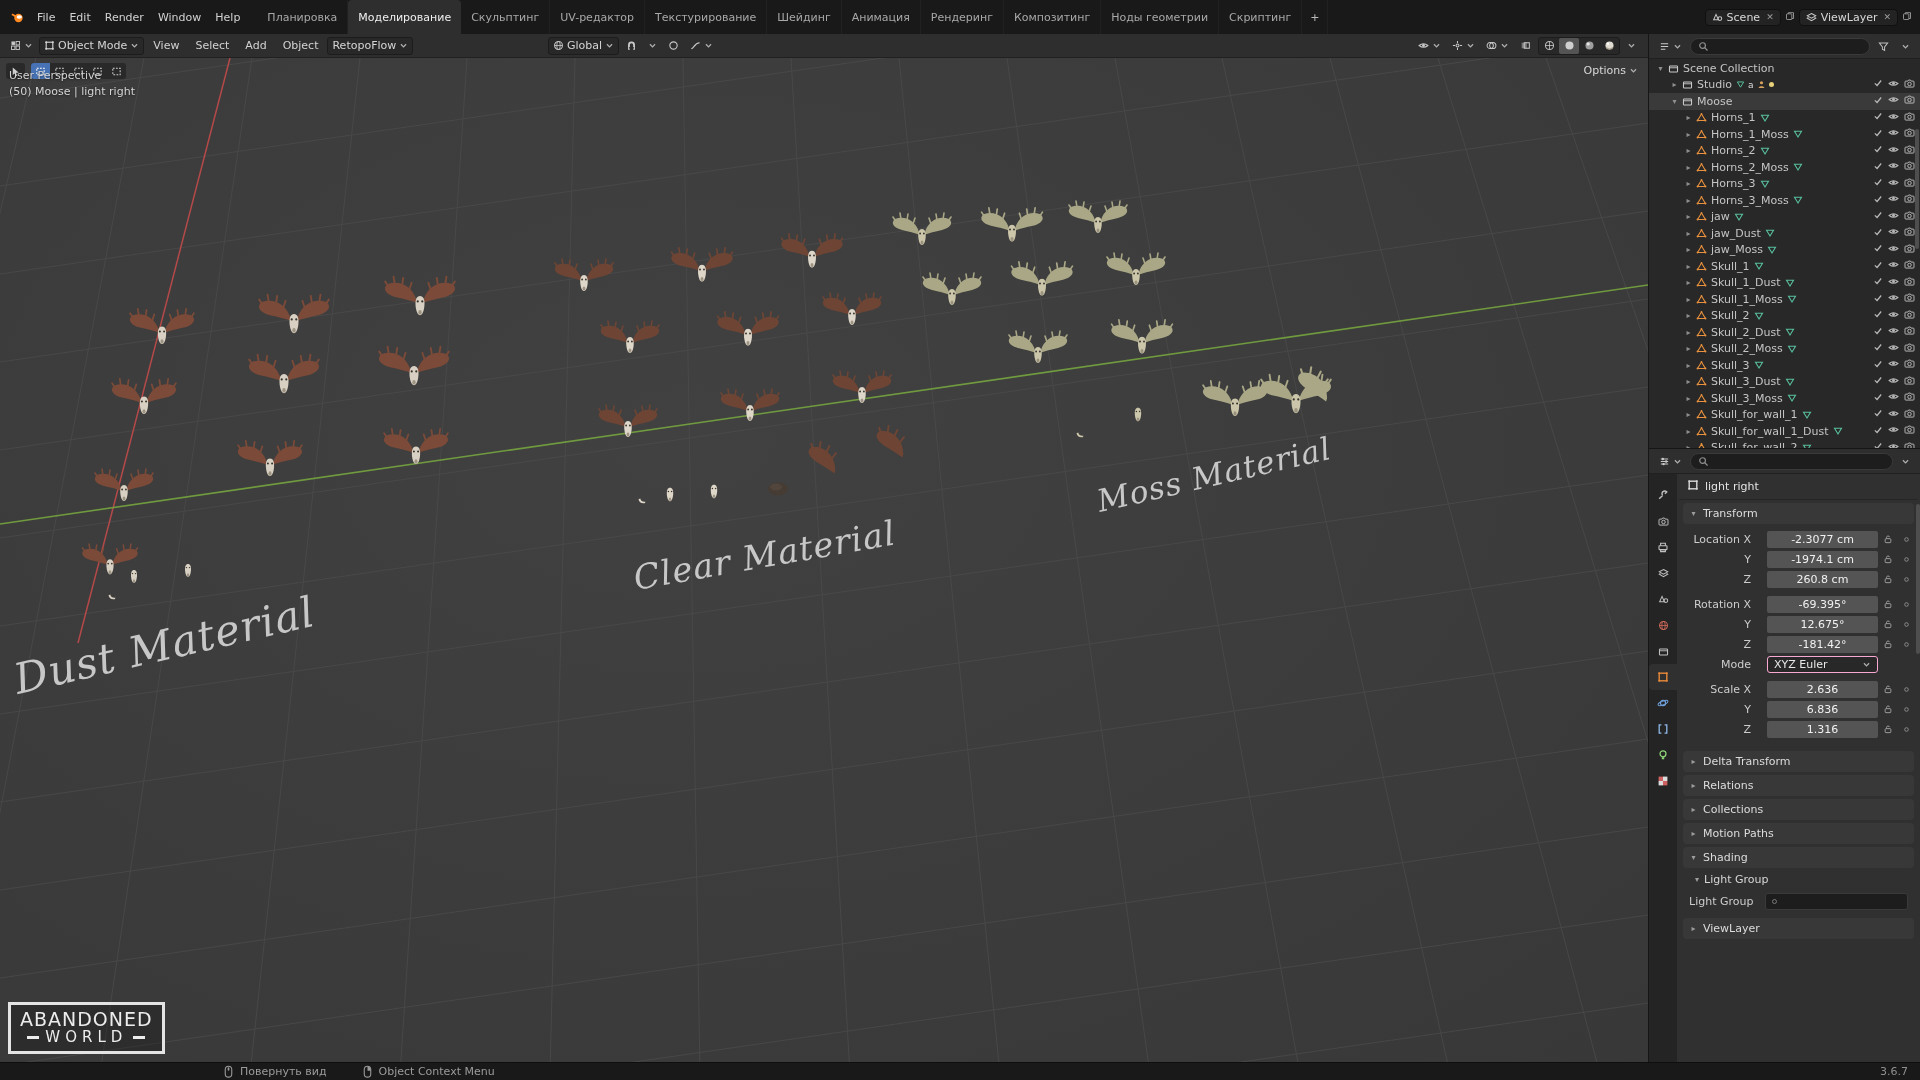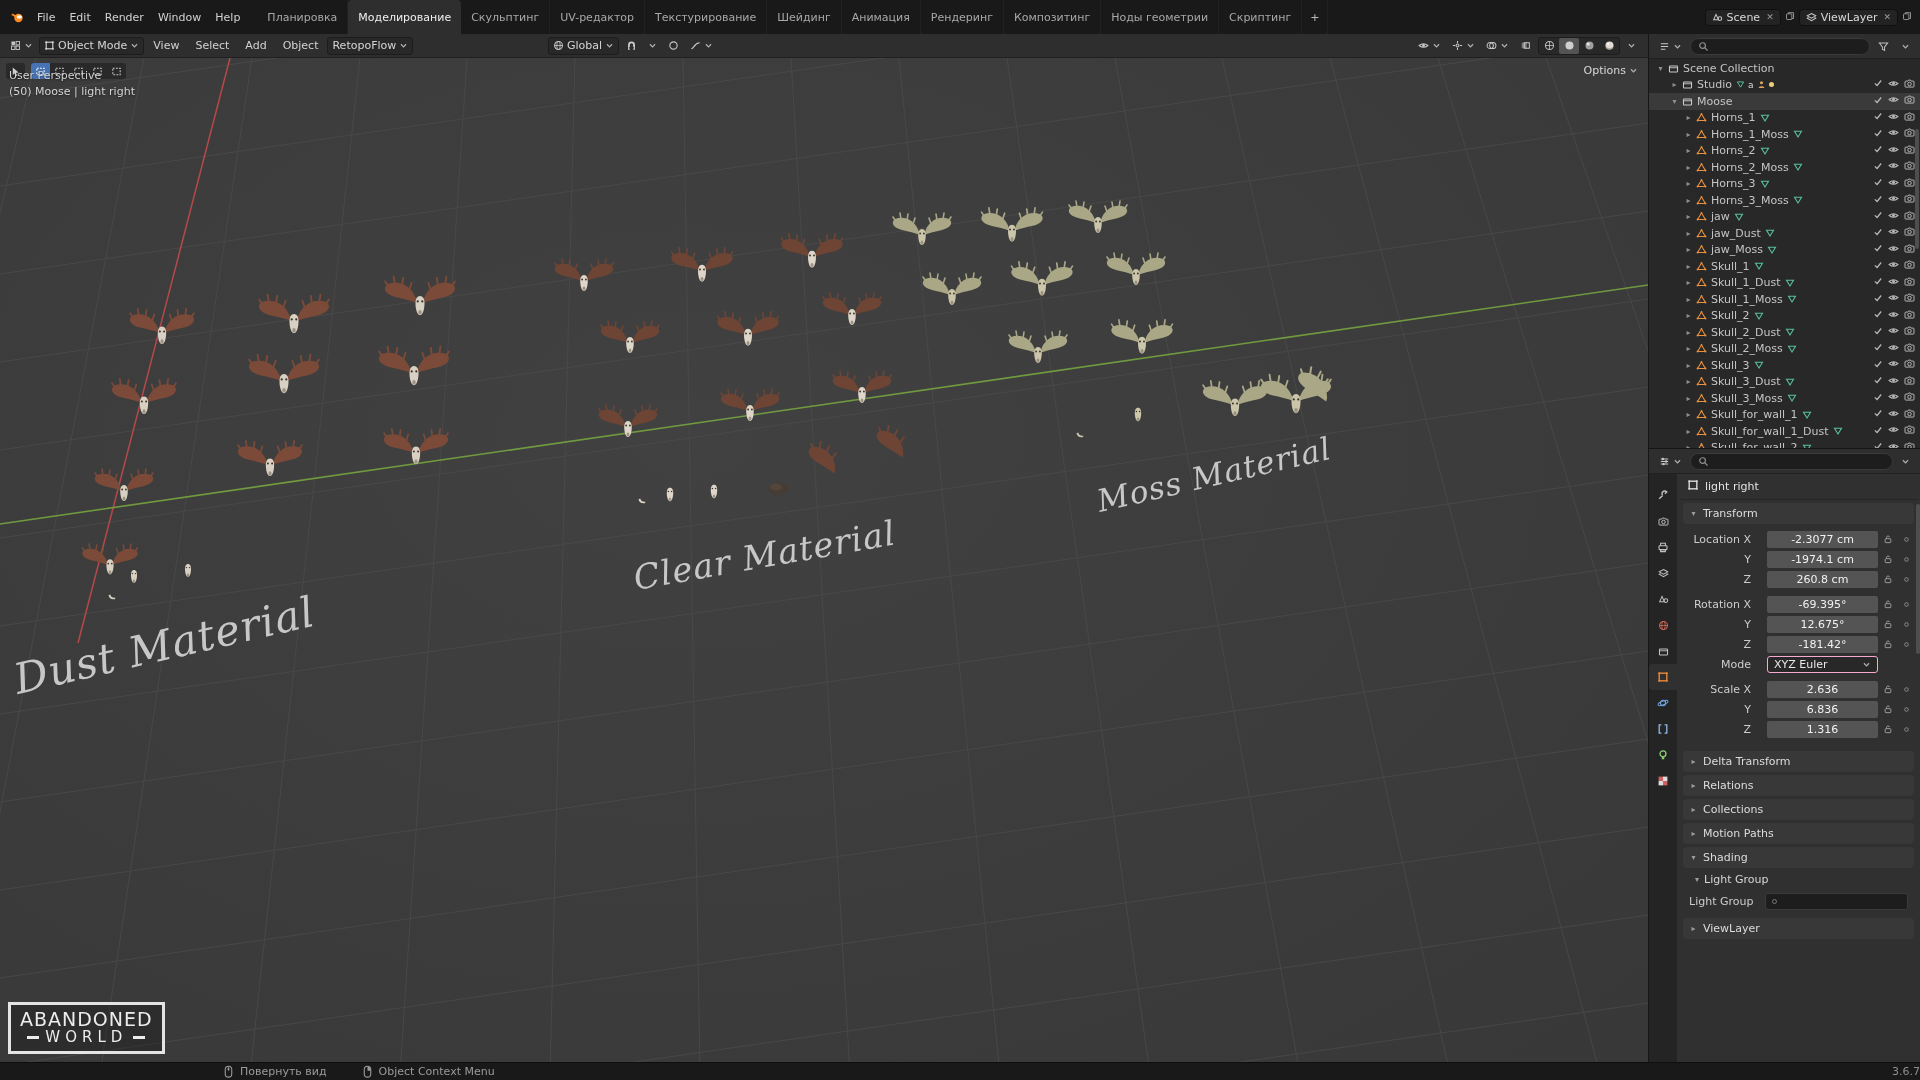--- a/index.html
+++ b/index.html
@@ -91,21 +91,21 @@
   .fdrop .dv{flex:1}
   .ficon{width:16px;flex:none;display:flex;justify-content:center;align-items:center;margin-left:2px}
   .fgap{height:5px}
   .subpanel-h{height:19px;display:flex;align-items:center;gap:5px;padding:0 6px;margin:2px 10px 0;color:#d6d6d6}
   .darkfield{flex:1;background:#1d1d1d;border:1px solid #3a3a3a;border-radius:3px;height:17px;
     display:flex;align-items:center;padding:0 6px}
   #props-scroll{position:absolute;right:0;top:30px;width:4px;height:150px;background:#4e4e4e;border-radius:2px}
   
   #statusbar{height:18px;background:#191919;border-top:1px solid #0e0e0e;display:flex;align-items:center;color:#9b9b9b;flex:none}
   .sb-hint{display:flex;align-items:center;gap:5px;margin-right:34px}
-  #sb-version{margin-left:auto;color:#8f8f8f}
+  #sb-version{margin-left:auto;margin-right:12px;color:#8f8f8f}
 </style>
 </head>
 <body>
 
 <div id="app">
 
   <div id="topbar">
     <div class="logo">
         <svg width="14" height="14" viewBox="0 0 12 12">
           <circle cx="6.4" cy="6.8" r="3.6" fill="#ff8a1f"></circle>

